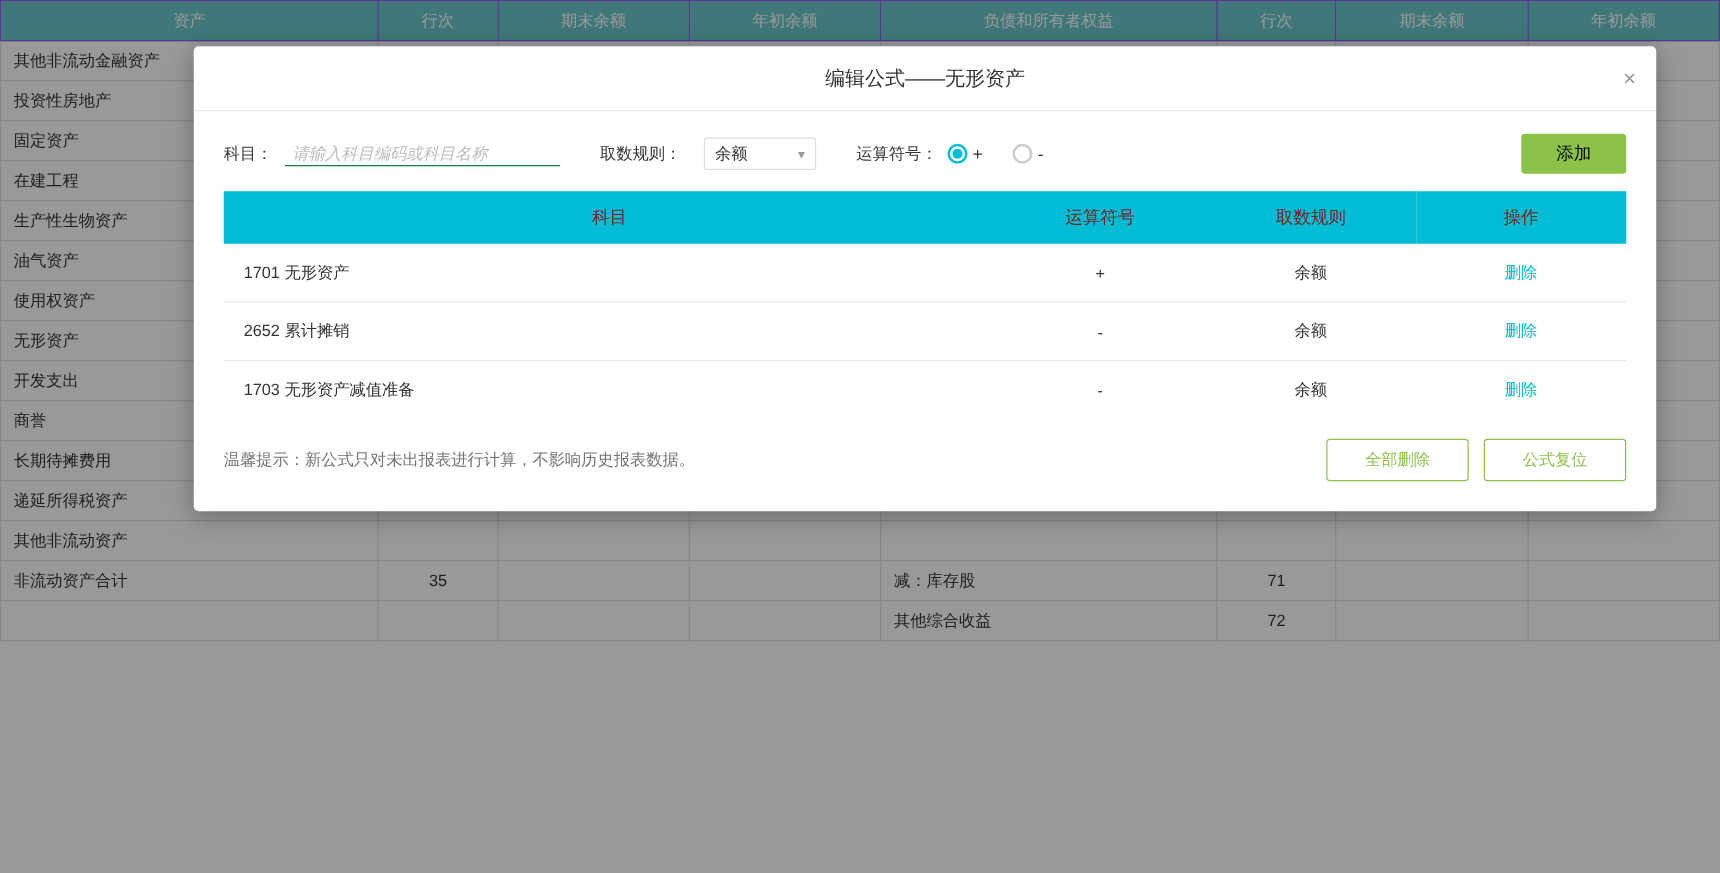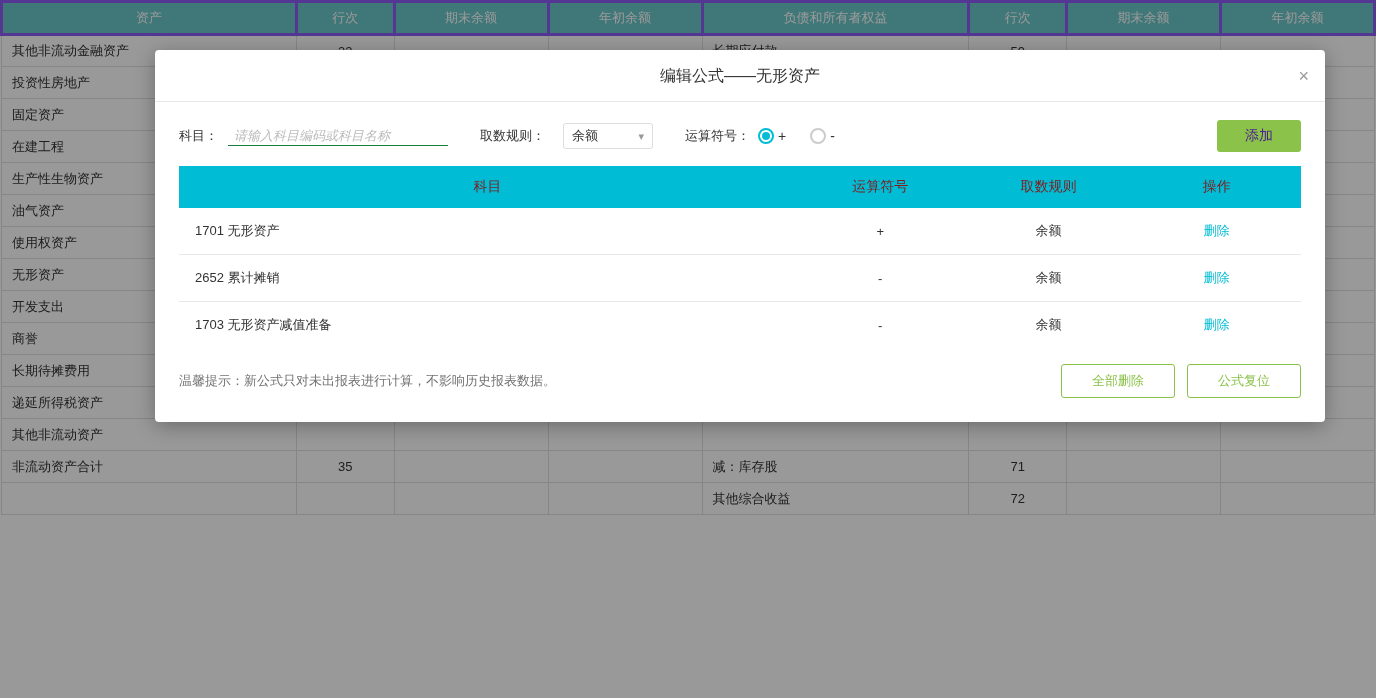--- a/index.html
+++ b/index.html
@@ -27,21 +27,21 @@
       border-collapse: collapse;
       font-size: 13px;
       color: #333;
     }
 
     .bg-table th {
       background: #6cc6c8;
       color: #fff;
       text-align: center;
       padding: 6px 8px;
-      border: 3px solid #8b5cf6;
+      border: 1px solid #8b5cf6;
       font-weight: normal;
       height: 32px;
     }
 
     .bg-table td {
       text-align: center;
       padding: 5px 8px;
       border: 1px solid #e0e0e0;
       height: 32px;
       color: #333;
@@ -58,21 +58,21 @@
       top: 0; left: 0;
       width: 1376px;
       height: 698px;
       background: rgba(0,0,0,0.4);
       z-index: 10;
     }
 
     
     .modal {
       position: absolute;
-      top: 50px;
+      top: 37px;
       left: 155px;
       width: 1170px;
       background: #fff;
       border-radius: 4px;
       box-shadow: 0 4px 20px rgba(0,0,0,0.3);
       z-index: 20;
       padding-bottom: 20px;
     }
 
     .modal-header {
@@ -199,21 +199,21 @@
       border-color: #ccc;
     }
 
     .radio-label {
       font-size: 14px;
       color: #333;
     }
 
     .add-btn {
       background: #8bc34a;
-      color: #4c1d95;
+      color: #000000;
       border: none;
       padding: 7px 28px;
       border-radius: 3px;
       font-size: 14px;
       cursor: pointer;
       margin-left: auto;
     }
 
     
     .data-table {

